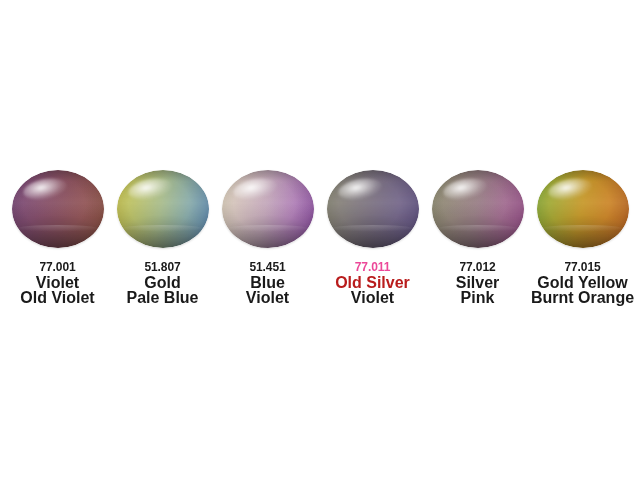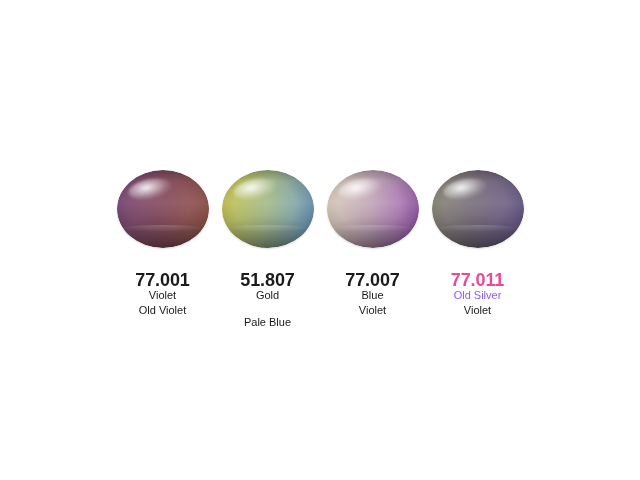--- a/index.html
+++ b/index.html
@@ -115,31 +115,31 @@
         rgba(255,255,255,0.92) 0%,
         rgba(255,255,255,0.55) 28%,
         rgba(255,255,255,0.16) 58%,
         rgba(255,255,255,0) 80%);
     transform: rotate(-11deg);
     filter: blur(1.1px);
   }
 
   
   .code {
-    margin-top: 22px;
-    font-size: 18px;
+    margin-top: 9px;
+    font-size: 12px;
     font-weight: bold;
     color: #1a1a1a;
     letter-spacing: -0.1px;
     line-height: 16px;
     white-space: nowrap;
   }
   .cname {
-    font-size: 11px;
-    font-weight: normal;
+    font-size: 16px;
+    font-weight: bold;
     color: #1a1a1a;
     line-height: 15px;
     white-space: nowrap;
   }
 </style>
 </head>
 <body style="background: rgb(255, 255, 255);">
 
 <div class="chart">
   <div class="swatch-row">
@@ -164,49 +164,77 @@
         <div class="drop">
           <div class="base" style="background: linear-gradient(100deg, rgb(201, 197, 78) 2%, rgb(169, 189, 142) 48%, rgb(111, 158, 196) 96%);"></div>
           <div class="shade"></div>
           <div class="rim"></div>
           <div class="seam"></div>
           <div class="gloss"></div>
         </div>
       </div>
       <div class="code" style="color: rgb(26, 26, 26);">51.807</div>
       <div class="cname" style="color: rgb(26, 26, 26);">Gold</div>
-      <div class="cname" style="color: rgb(26, 26, 26); margin-top: 12px;">Pale Blue</div>
+      <div class="cname" style="color: rgb(26, 26, 26);">Pale Blue</div>
     </div>
 
     <div class="swatch-cell">
       <div class="drop-wrap">
         <div class="drop">
           <div class="base" style="background: linear-gradient(100deg, rgb(221, 210, 189) 2%, rgb(196, 168, 187) 48%, rgb(160, 95, 180) 96%);"></div>
           <div class="shade"></div>
           <div class="rim"></div>
           <div class="seam"></div>
           <div class="gloss"></div>
         </div>
       </div>
-      <div class="code" style="color: rgb(26, 26, 26);">77.007</div>
+      <div class="code" style="color: rgb(26, 26, 26);">51.451</div>
       <div class="cname" style="color: rgb(26, 26, 26);">Blue</div>
       <div class="cname" style="color: rgb(26, 26, 26);">Violet</div>
     </div>
 
     <div class="swatch-cell">
       <div class="drop-wrap">
         <div class="drop">
           <div class="base" style="background: linear-gradient(100deg, rgb(140, 138, 120) 2%, rgb(125, 115, 131) 48%, rgb(111, 95, 146) 96%);"></div>
           <div class="shade"></div>
           <div class="rim"></div>
           <div class="seam"></div>
           <div class="gloss"></div>
         </div>
       </div>
       <div class="code" style="color: #ec4899;">77.011</div>
-      <div class="cname" style="color: #8b5cf6;">Old Silver</div>
+      <div class="cname" style="color: #b91c1c;">Old Silver</div>
       <div class="cname" style="color: rgb(26, 26, 26);">Violet</div>
     </div>
 
-
+    <div class="swatch-cell">
+      <div class="drop-wrap">
+        <div class="drop">
+          <div class="base" style="background: linear-gradient(100deg, rgb(143, 142, 114) 2%, rgb(153, 127, 134) 48%, rgb(170, 94, 154) 96%);"></div>
+          <div class="shade"></div>
+          <div class="rim"></div>
+          <div class="seam"></div>
+          <div class="gloss"></div>
+        </div>
+      </div>
+      <div class="code" style="color: rgb(26, 26, 26);">77.012</div>
+      <div class="cname" style="color: rgb(26, 26, 26);">Silver</div>
+      <div class="cname" style="color: rgb(26, 26, 26);">Pink</div>
+    </div>
+
+    <div class="swatch-cell">
+      <div class="drop-wrap">
+        <div class="drop">
+          <div class="base" style="background: linear-gradient(100deg, rgb(143, 178, 60) 2%, rgb(199, 154, 44) 48%, rgb(210, 118, 42) 96%);"></div>
+          <div class="shade"></div>
+          <div class="rim"></div>
+          <div class="seam"></div>
+          <div class="gloss"></div>
+        </div>
+      </div>
+      <div class="code" style="color: rgb(26, 26, 26);">77.015</div>
+      <div class="cname" style="color: rgb(26, 26, 26);">Gold Yellow</div>
+      <div class="cname" style="color: rgb(26, 26, 26);">Burnt Orange</div>
+    </div>
 
   </div>
 </div>
 
 </body></html>

